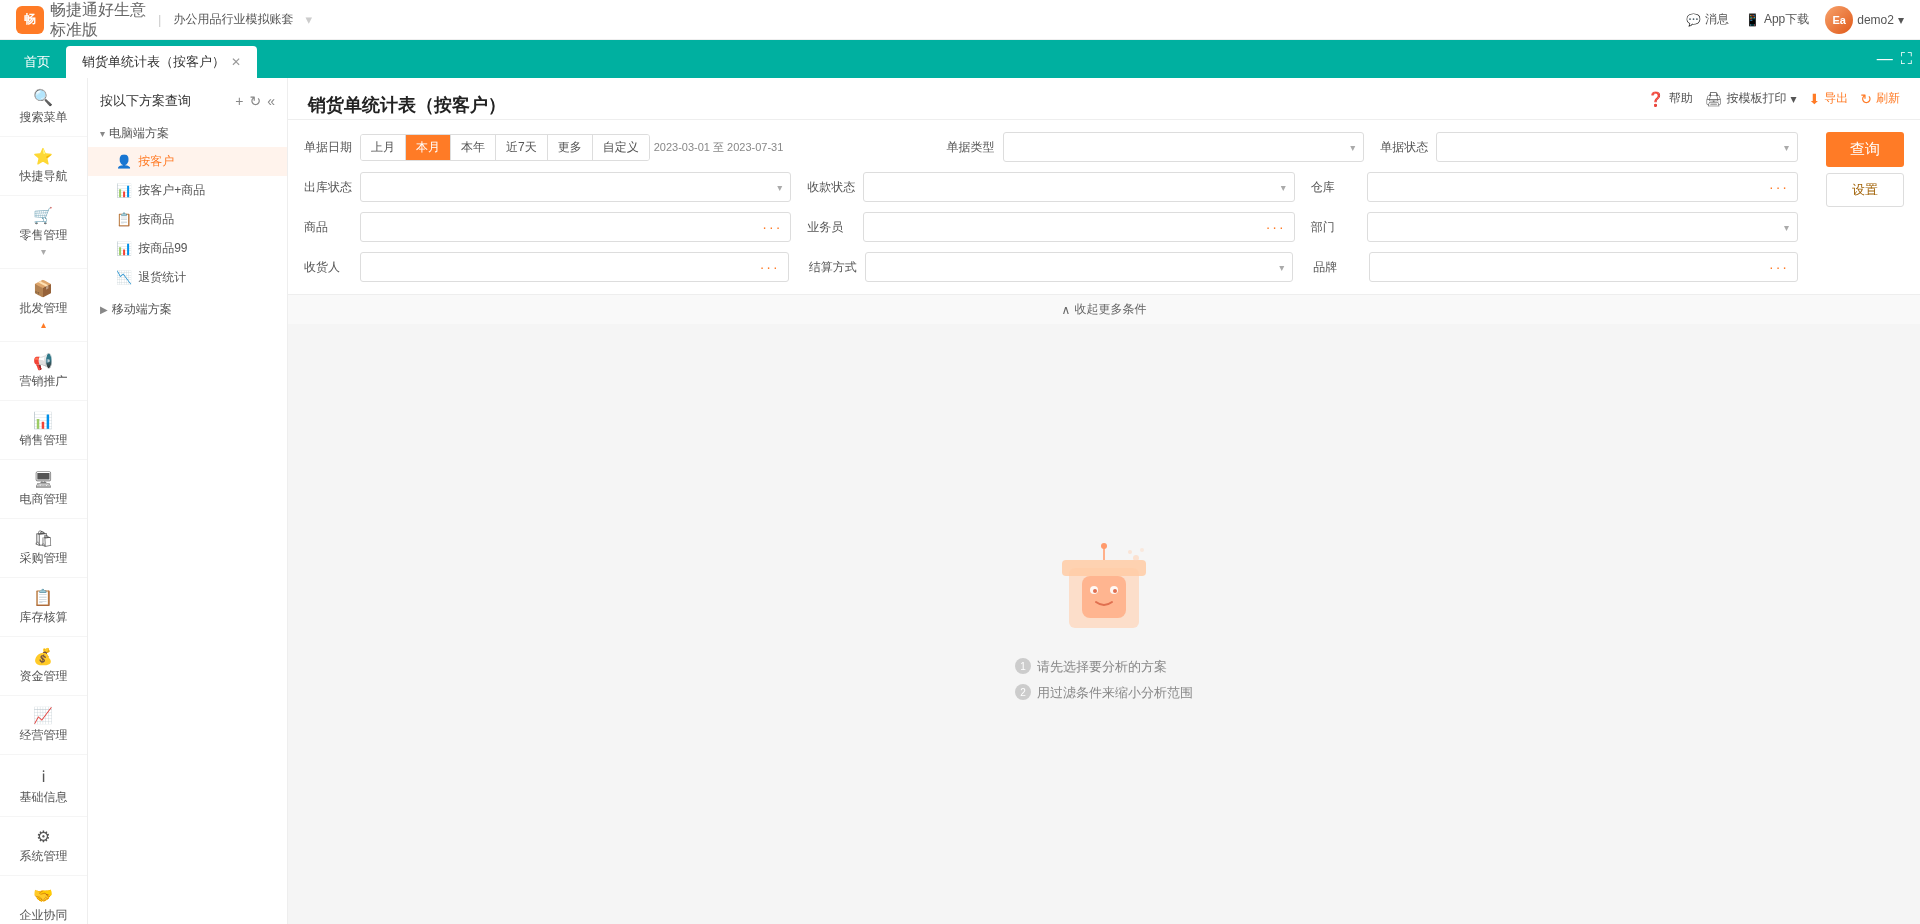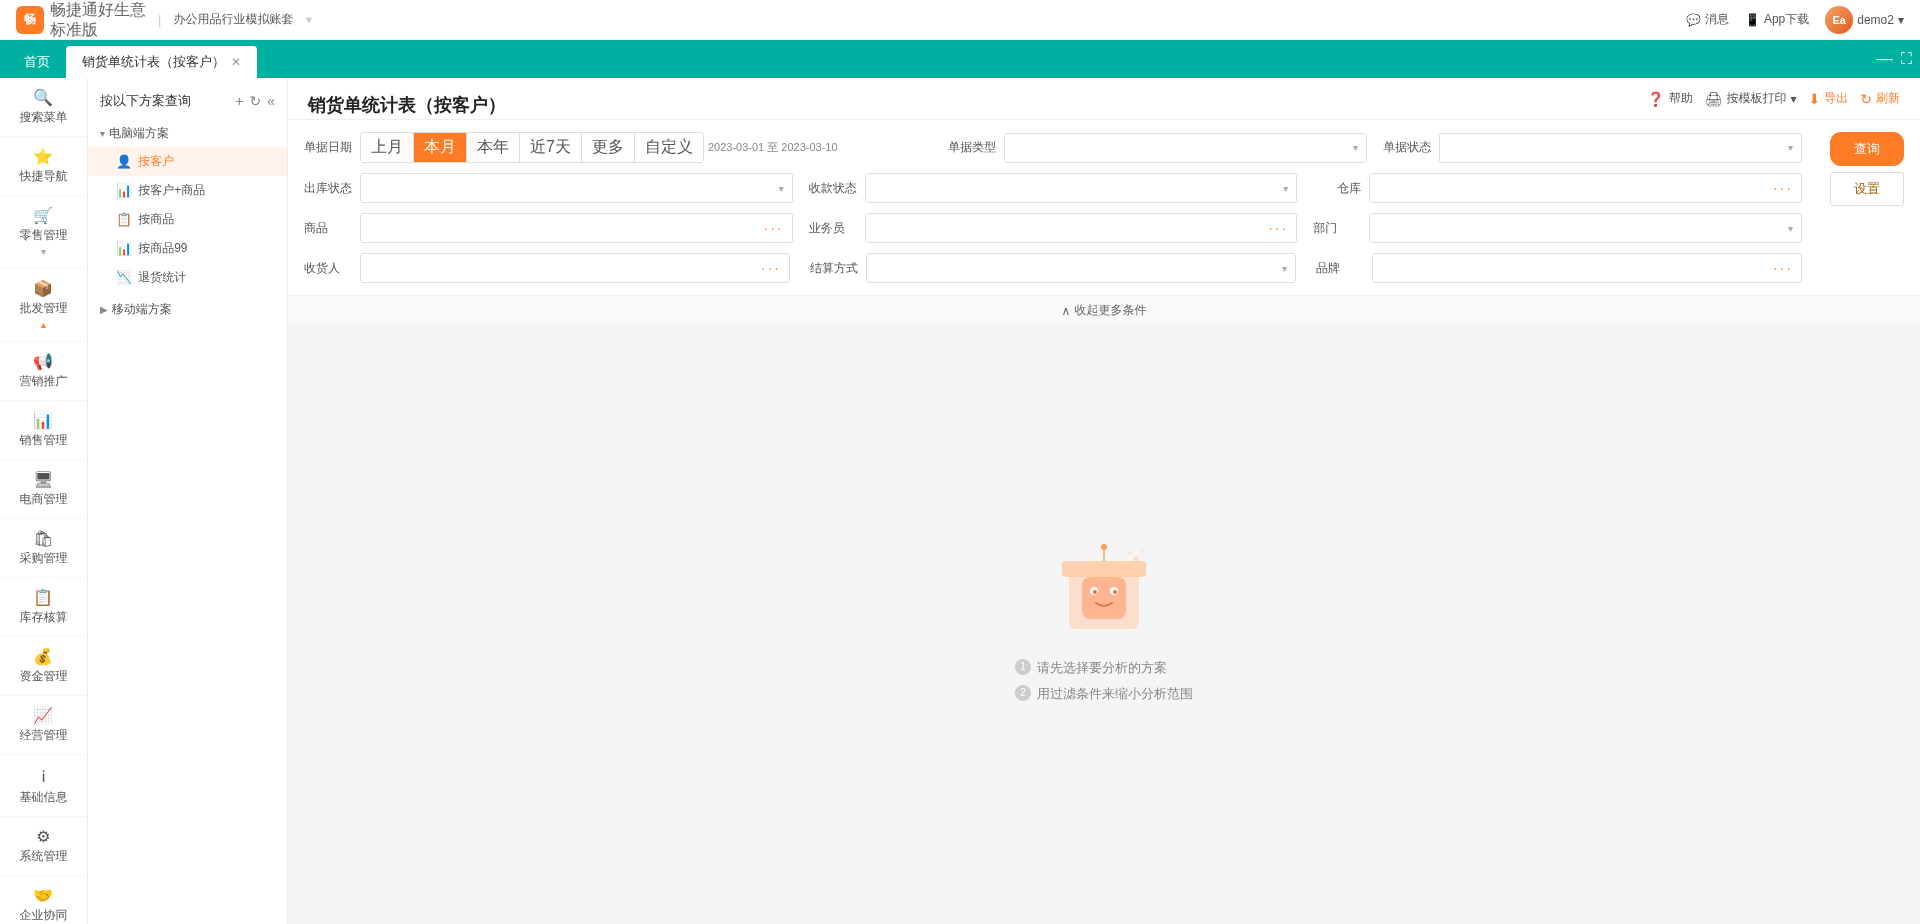--- a/index.html
+++ b/index.html
@@ -164,22 +164,22 @@
       display: flex; align-items: center; gap: 4px;
       font-size: 12px; color: #555; cursor: pointer;
     }
     .page-action-btn .ic { font-size: 14px; }
     .btn-export { color: #ff7b26; }
     .btn-refresh { color: #ff7b26; }
 
     
     .query-btn {
       background: #ff7b26; color: #fff;
-      border: none; border-radius: 11px;
-      padding: 8px 24px; font-size: 13px; cursor: pointer;
+      border: none; border-radius: 3px;
+      padding: 8px 24px; font-size: 15px; cursor: pointer;
     }
     .setting-btn {
       background: #fff; color: #a16207;
       border: 1px solid #ddd; border-radius: 3px;
       padding: 7px 16px; font-size: 13px; cursor: pointer;
     }
     .right-btns {
       display: flex; flex-direction: column; gap: 6px;
       margin-left: 12px;
     }
@@ -221,21 +221,21 @@
       display: flex; align-items: center; justify-content: space-between;
       padding: 0 8px; font-size: 12px; color: #333; cursor: pointer;
       background: #fff;
     }
     .field-control .dots { color: #ff7b26; font-size: 14px; letter-spacing: 2px; }
     .field-control .caret { color: #aaa; font-size: 10px; }
     .date-tabs {
       display: flex; border: 1px solid #ddd; border-radius: 3px; overflow: hidden;
     }
     .dt-btn {
-      padding: 4px 10px; font-size: 16px; color: #555; cursor: pointer;
+      padding: 4px 10px; font-size: 12px; color: #555; cursor: pointer;
       border-right: 1px solid #ddd; background: #fff;
     }
     .dt-btn:last-child { border-right: none; }
     .dt-btn.active { background: #ff7b26; color: #fff; }
     .collapse-bar {
       background: #f9f9f9;
       border-top: 1px solid #eee;
       text-align: center; padding: 6px;
       font-size: 12px; color: #666; cursor: pointer;
       display: flex; align-items: center; justify-content: center; gap: 4px;
@@ -432,42 +432,42 @@
               <span class="field-label">单据日期</span>
               <div style="display:flex; align-items:center; gap:4px; flex:1;">
                 <div class="date-tabs">
                   <div class="dt-btn">上月</div>
                   <div class="dt-btn active">本月</div>
                   <div class="dt-btn">本年</div>
                   <div class="dt-btn">近7天</div>
                   <div class="dt-btn">更多</div>
                   <div class="dt-btn">自定义</div>
                 </div>
-                <span style="font-size:11px; color:#888; white-space:nowrap;">2023-03-01 至 2023-03-10</span>
+                <span style="font-size:11px; color:#888; white-space:nowrap;">2023-03-01 至 2023-07-31</span>
               </div>
             </div>
 
             <div class="filter-field">
               <span class="field-label">单据类型</span>
               <div class="field-control">
                 <span></span>
                 <span class="caret">▾</span>
               </div>
             </div>
 
             <div class="filter-field">
               <span class="field-label">单据状态</span>
               <div class="field-control">
                 <span></span>
                 <span class="caret">▾</span>
               </div>
             </div>
           </div>
 
-          <div style="display:grid; grid-template-columns: 1fr 1fr 1fr; gap: 10px 16px; margin-bottom:10px; align-items:center;text-align:right;">
+          <div style="display:grid; grid-template-columns: 1fr 1fr 1fr; gap: 10px 16px; margin-bottom:10px; align-items:center;">
             <div class="filter-field">
               <span class="field-label">出库状态</span>
               <div class="field-control">
                 <span></span>
                 <span class="caret">▾</span>
               </div>
             </div>
             <div class="filter-field">
               <span class="field-label">收款状态</span>
               <div class="field-control">

